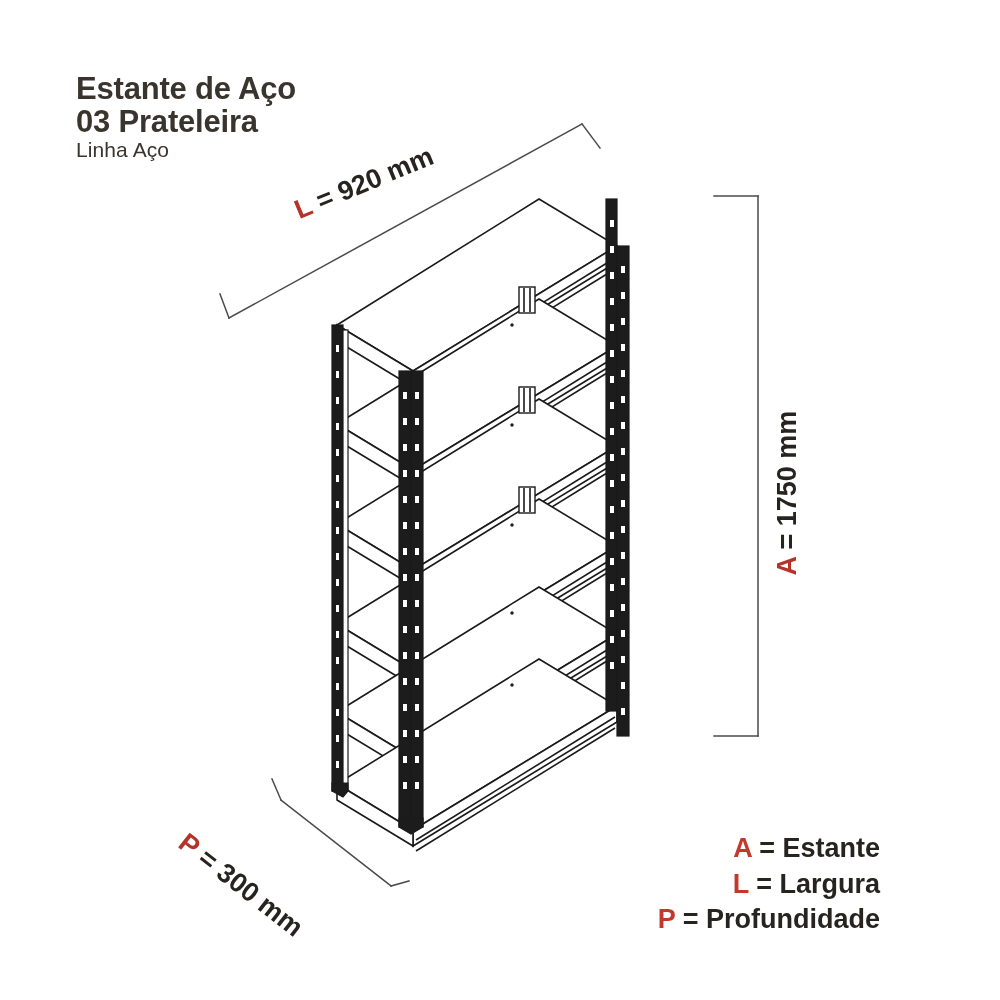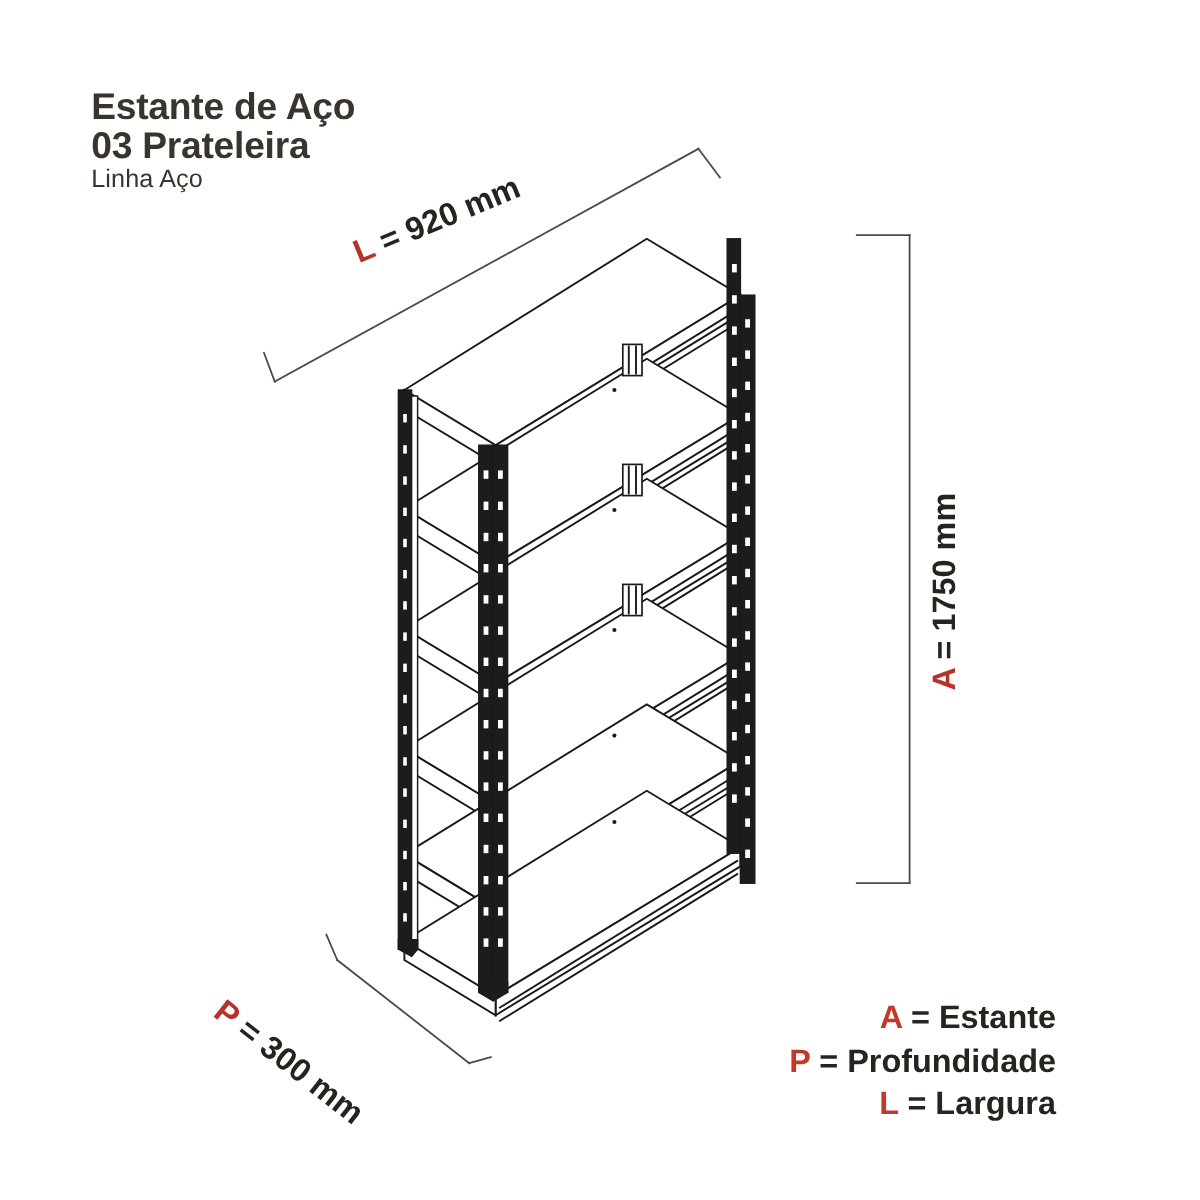--- a/index.html
+++ b/index.html
@@ -336,20 +336,20 @@
 
   <div class="dim-label" id="dim-label-depth">
     <span class="dim-key">P</span><span> = 300 mm</span>
   </div>
 
   <div class="legend">
     <div class="legend-row">
       <span class="legend-key">A</span><span> = Estante</span>
     </div>
     <div class="legend-row">
+      <span class="legend-key">L</span><span> = Largura</span>
+    </div>
+    <div class="legend-row">
       <span class="legend-key">P</span><span> = Profundidade</span>
     </div>
-    <div class="legend-row">
-      <span class="legend-key">L</span><span> = Largura</span>
-    </div>
   </div>
 
 </div>
 
 </body></html>

